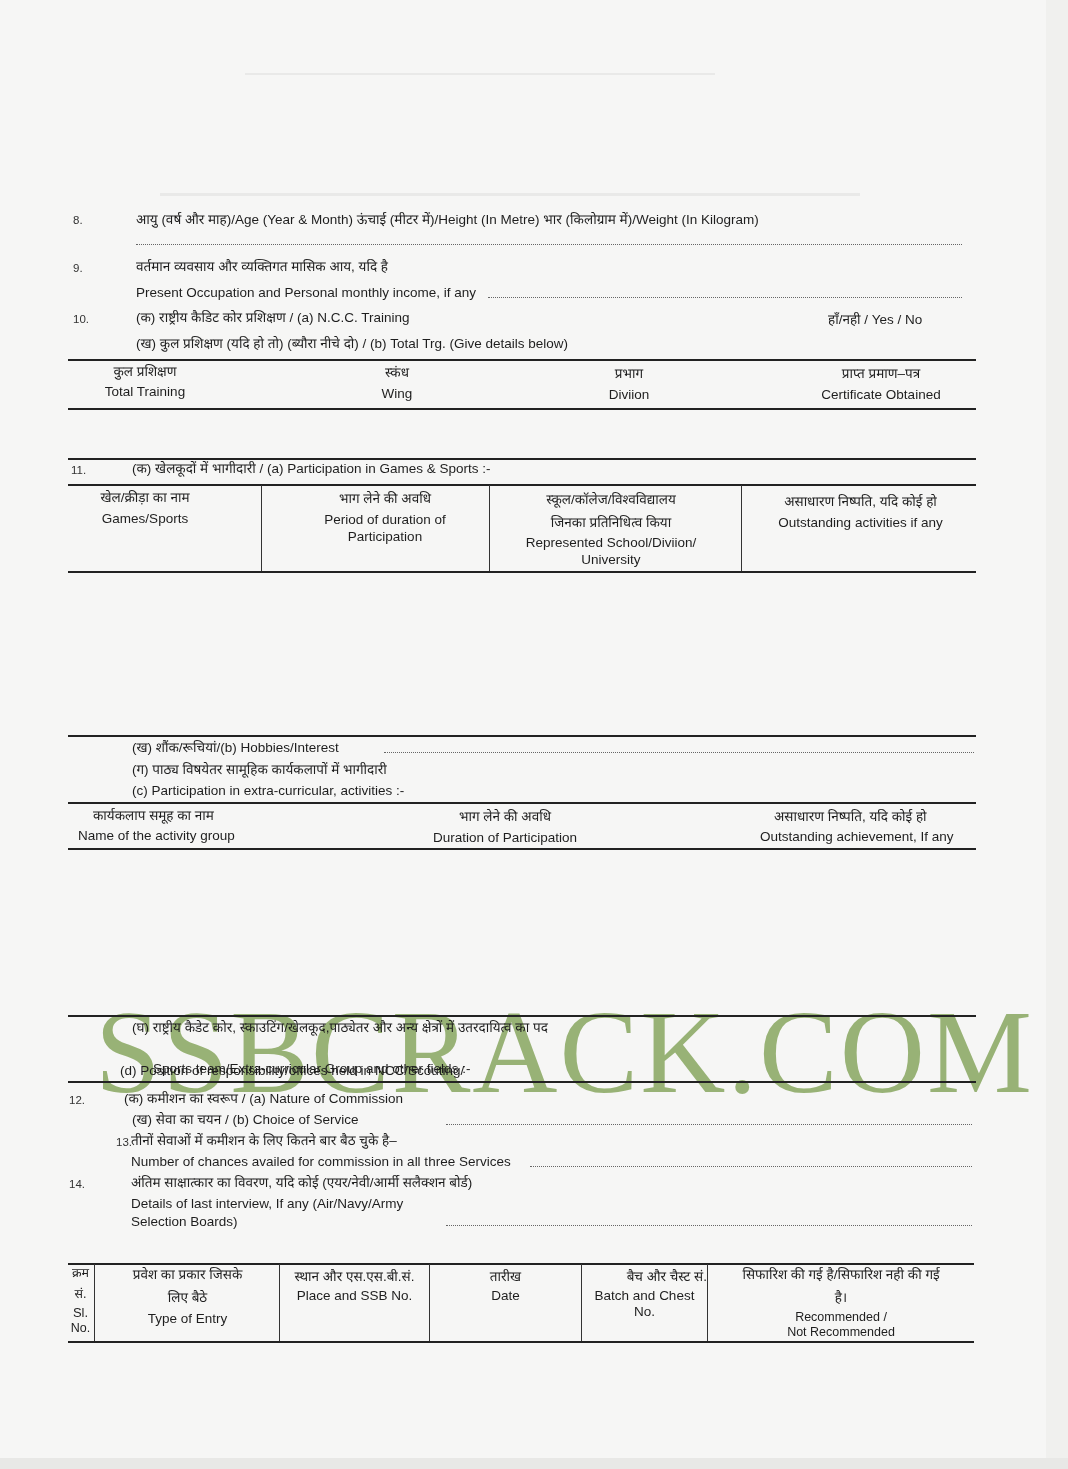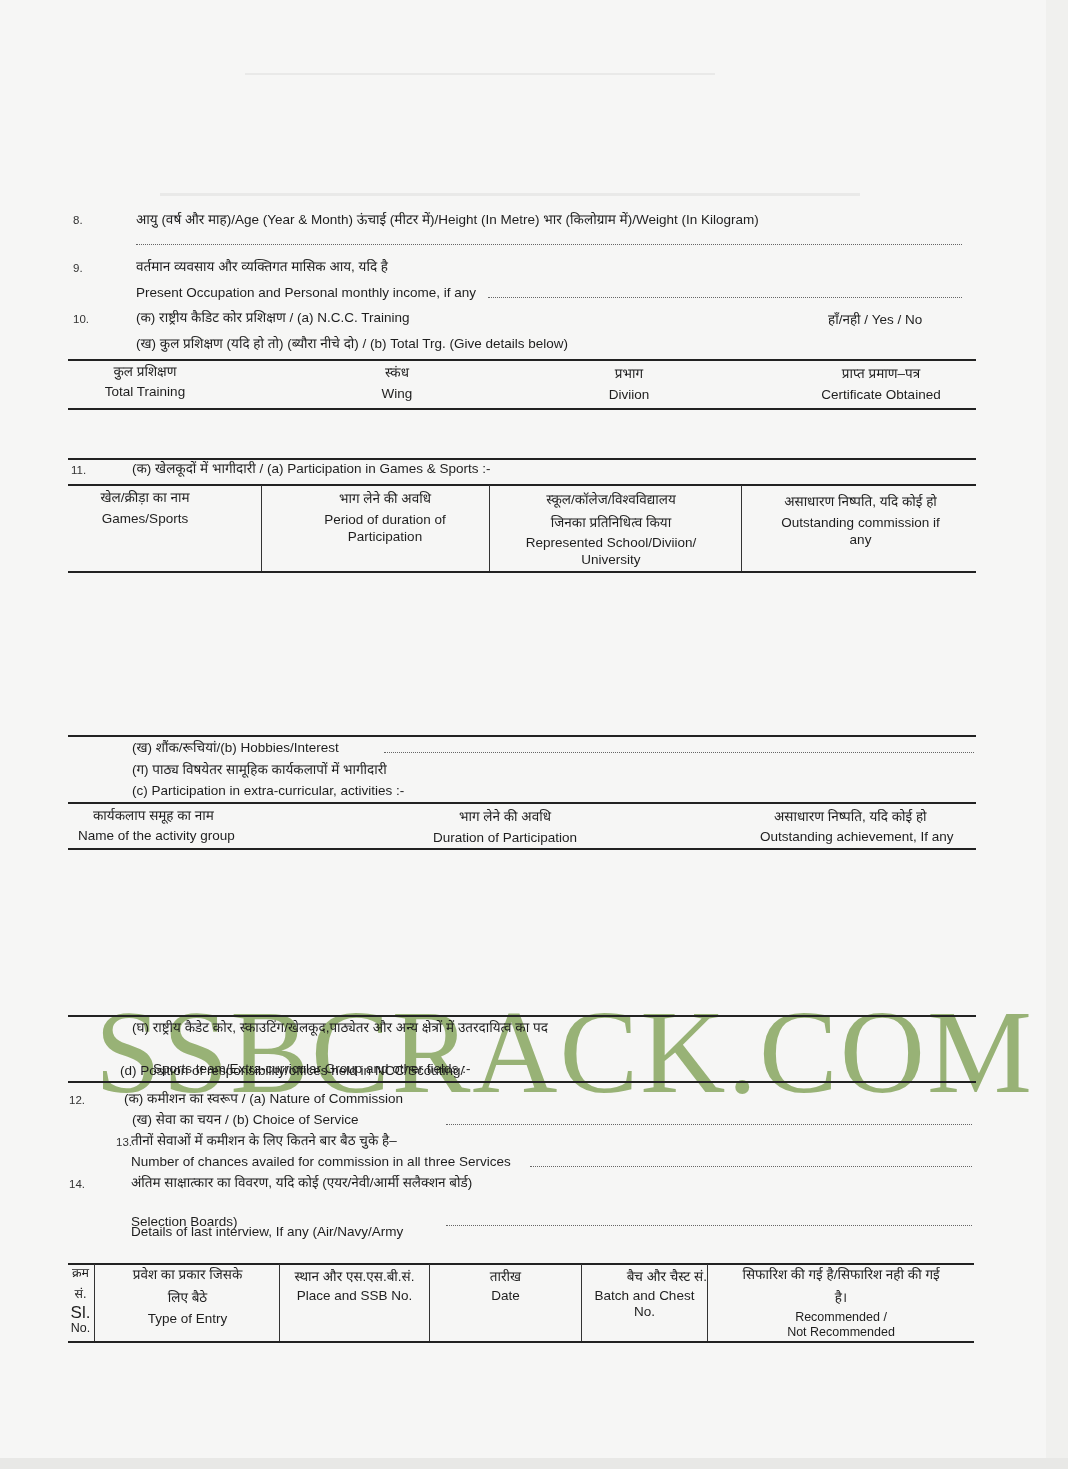--- a/index.html
+++ b/index.html
@@ -77,21 +77,21 @@
   <div class="abs t c" style="left:70px;top:489px;width:150px;">खेल/क्रीड़ा का नाम</div>
   <div class="abs t c" style="left:70px;top:510px;width:150px;">Games/Sports</div>
 
   <div class="abs t c" style="left:290px;top:490px;width:190px;">भाग लेने की अवधि</div>
   <div class="abs t c" style="left:290px;top:511px;width:190px;white-space:normal;line-height:17px;padding:0 12px;box-sizing:border-box;">Period of duration of Participation</div>
 
   <div class="abs t c" style="left:495px;top:488px;width:232px;white-space:normal;line-height:23px;padding:0 40px;box-sizing:border-box;">स्कूल/कॉलेज/विश्वविद्यालय जिनका प्रतिनिधित्व किया</div>
   <div class="abs t c" style="left:495px;top:534px;width:232px;white-space:normal;line-height:17px;padding:0 16px;box-sizing:border-box;">Represented School/Diviion/ University</div>
 
   <div class="abs t c" style="left:748px;top:493px;width:225px;">असाधारण निष्पति, यदि कोई हो</div>
-  <div class="abs t c" style="left:748px;top:514px;width:225px;white-space:normal;line-height:17px;padding:0 28px;box-sizing:border-box;">Outstanding commission if any</div>
+  <div class="abs t c" style="left:748px;top:514px;width:225px;white-space:normal;line-height:17px;padding:0 28px;box-sizing:border-box;">Outstanding activities if any</div>
 </div>
 <div class="abs rule" style="left:68px;top:571px;width:908px;"></div>
 <div class="abs rule" style="left:68px;top:735px;width:908px;"></div>
 
 <div class="abs t" style="left:132px;top:739px;">(ख) शौंक/रूचियां/(b) Hobbies/Interest</div>
 <div class="abs dots" style="left:384px;top:752px;width:590px;"></div>
 <div class="abs t" style="left:132px;top:761px;">(ग) पाठ्य विषयेतर सामूहिक कार्यकलापों में भागीदारी</div>
 <div class="abs t" style="left:132px;top:782px;">(c) Participation in extra-curricular, activities :-</div>
 <div class="abs rule" style="left:68px;top:802px;width:908px;"></div>
 
@@ -116,35 +116,35 @@
 <div class="abs t" style="left:132px;top:1111px;">(ख) सेवा का चयन / (b) Choice of Service</div>
 <div class="abs dots" style="left:446px;top:1124px;width:526px;"></div>
 
 <div class="abs t num" style="left:68px;top:1134px;margin-left:48px;">13.</div>
 <div class="abs t" style="left:131px;top:1132px;">तीनों सेवाओं में कमीशन के लिए कितने बार बैठ चुके है–</div>
 <div class="abs t" style="left:131px;top:1153px;">Number of chances availed for commission in all three Services</div>
 <div class="abs dots" style="left:530px;top:1166px;width:442px;"></div>
 
 <div class="abs t num" style="left:69px;top:1176px;">14.</div>
 <div class="abs t" style="left:131px;top:1174px;">अंतिम साक्षात्कार का विवरण, यदि कोई (एयर/नेवी/आर्मी सलैक्शन बोर्ड)</div>
-<div class="abs t" style="left:131px;top:1195px;margin-top:28px;">Details of last interview, If any (Air/Navy/Army</div>
+<div class="abs t" style="left:131px;top:1195px;">Details of last interview, If any (Air/Navy/Army</div>
 <div class="abs t" style="left:131px;top:1213px;">Selection Boards)</div>
 <div class="abs dots" style="left:446px;top:1225px;width:526px;"></div>
 
 <div class="abs rule" style="left:68px;top:1263px;width:906px;"></div>
 <div>
   <div class="abs vline" style="left:94px;top:1264px;height:77px;"></div>
   <div class="abs vline" style="left:279px;top:1264px;height:77px;"></div>
   <div class="abs vline" style="left:429px;top:1264px;height:77px;"></div>
   <div class="abs vline" style="left:581px;top:1264px;height:77px;"></div>
   <div class="abs vline" style="left:707px;top:1264px;height:77px;"></div>
 
   <div class="abs t c" style="left:67px;top:1265px;width:27px;font-size:12.5px;">क्रम</div>
   <div class="abs t c" style="left:67px;top:1286px;width:27px;font-size:12.5px;">सं.</div>
-  <div class="abs t c" style="left:67px;top:1304px;width:27px;font-size:17px;">Sl.</div>
+  <div class="abs t c" style="left:67px;top:1304px;width:27px;font-size:13px;">Sl.</div>
   <div class="abs t c" style="left:67px;top:1320px;width:27px;font-size:12.5px;">No.</div>
 
   <div class="abs t c" style="left:96px;top:1266px;width:183px;">प्रवेश का प्रकार जिसके</div>
   <div class="abs t c" style="left:96px;top:1289px;width:183px;">लिए बैठे</div>
   <div class="abs t c" style="left:96px;top:1310px;width:183px;">Type of Entry</div>
 
   <div class="abs t c" style="left:280px;top:1268px;width:149px;">स्थान और एस.एस.बी.सं.</div>
   <div class="abs t c" style="left:280px;top:1287px;width:149px;">Place and SSB No.</div>
 
   <div class="abs t c" style="left:430px;top:1268px;width:151px;">तारीख</div>

